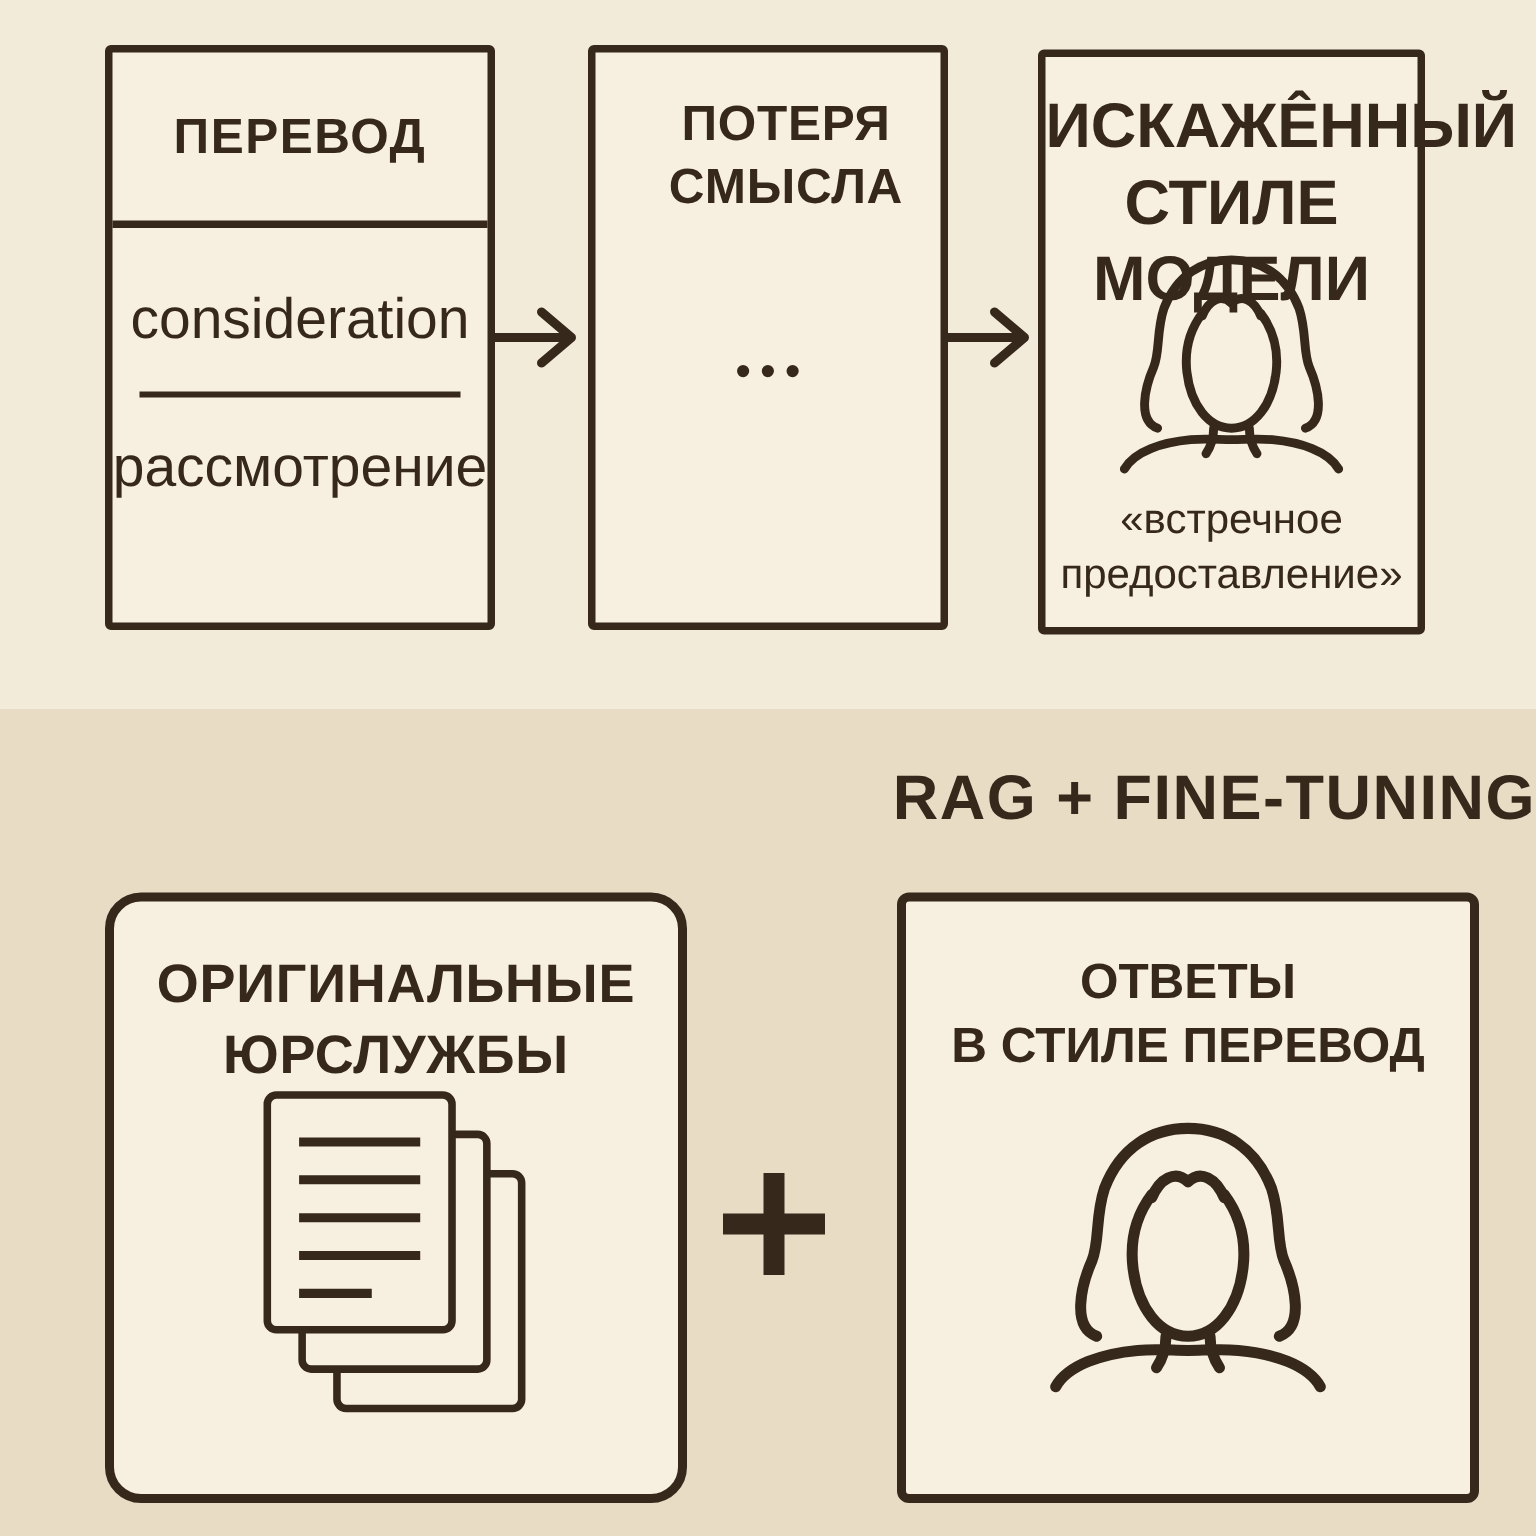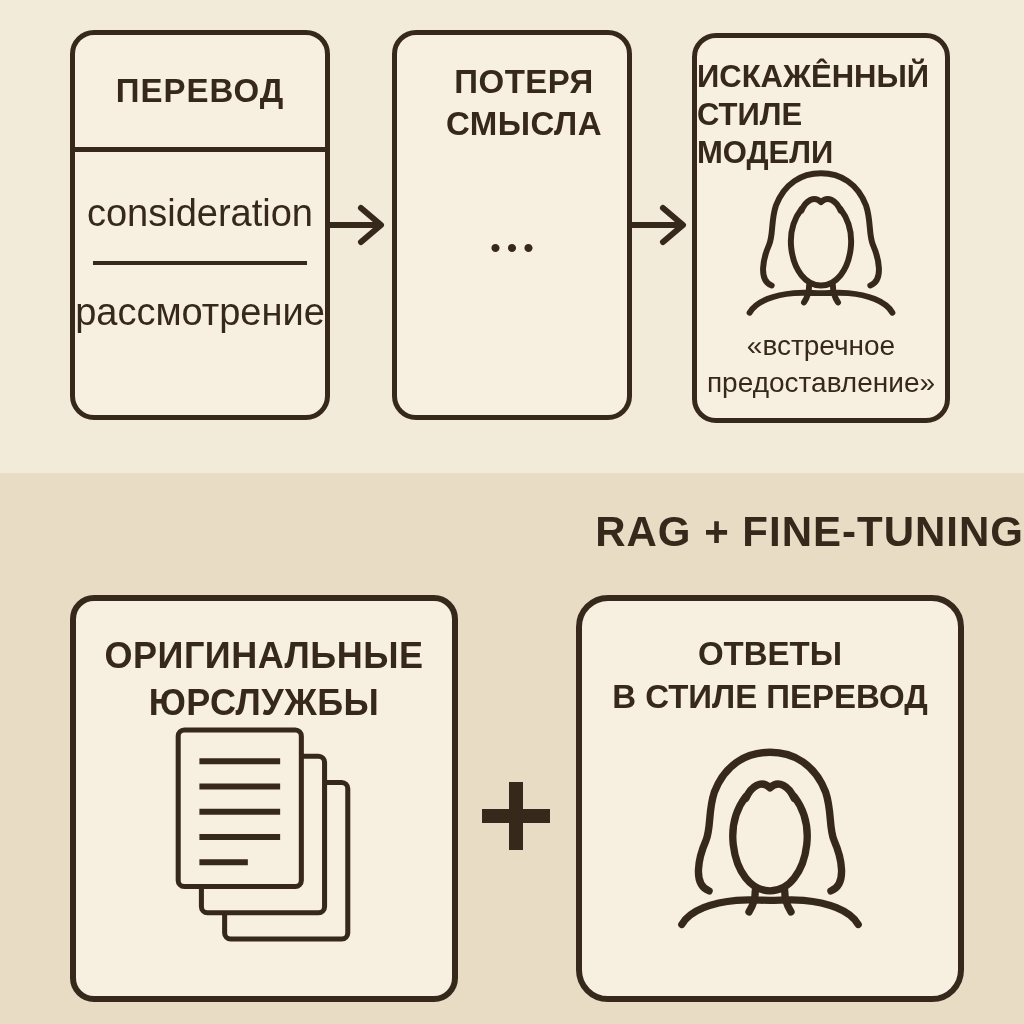--- a/index.html
+++ b/index.html
@@ -8,40 +8,40 @@
     --bg-bottom:#e8dcc5;
     --box-fill:#f7efe0;
   }
   html,body{margin:0;padding:0;}
   body{background:#d8ccb6;font-family:"Liberation Sans","DejaVu Sans",sans-serif;}
   .stage{position:relative;width:1024px;height:1024px;margin:0 auto;overflow:hidden;color:var(--ink);}
   .bg-top{position:absolute;left:0;top:0;width:1024px;height:473px;background:var(--bg-top);}
   .bg-bottom{position:absolute;left:0;top:473px;width:1024px;height:551px;background:var(--bg-bottom);}
 
   .box{position:absolute;box-sizing:border-box;background:var(--box-fill);
-       border:5px solid var(--ink);border-radius:24px;}
+       border:5px solid var(--ink);border-radius:4px;}
   .box1{left:70px;top:30px;width:260px;height:390px;}
   .box2{left:392px;top:30px;width:240px;height:390px;}
   .box3{left:692px;top:33px;width:258px;height:390px;}
   .box4{left:70px;top:595px;width:388px;height:407px;border-width:6px;border-radius:24px;}
-  .box5{left:576px;top:595px;width:388px;height:407px;border-width:6px;border-radius:32px;}
+  .box5{left:598px;top:595px;width:388px;height:407px;border-width:6px;border-radius:8px;}
 
   .box1-head{height:112px;border-bottom:5px solid var(--ink);
              display:flex;align-items:center;justify-content:center;
              font-size:33px;font-weight:700;letter-spacing:1px;}
   .box1-body{padding-top:40px;text-align:center;}
   .term{font-size:38px;}
   .term-divider{width:214px;height:4px;background:var(--ink);margin:26px auto;}
 
   .head2{padding-top:26px;text-align:center;font-size:33px;font-weight:700;
          line-height:1.26;letter-spacing:0.5px;padding-left:24px;}
   .dots{position:absolute;top:196px;left:0;width:100%;text-align:center;
         font-size:30px;letter-spacing:6px;text-indent:6px;}
 
-  .head3{padding-top:20px;text-align:left;font-size:31px;font-weight:700;line-height:1.22;}
+  .head3{padding-top:20px;text-align:center;font-size:42px;font-weight:700;line-height:1.22;}
   .avatar-small{position:absolute;top:118px;left:50%;transform:translateX(-50%);
                 width:170px;height:162px;}
   .caption3{position:absolute;bottom:16px;left:0;width:100%;text-align:center;
             font-size:28px;line-height:1.34;}
 
   .arrow{position:absolute;width:64px;height:44px;}
   .arrow1{left:328px;top:203px;}
   .arrow2{left:630px;top:203px;}
 
   .bottom-title{position:absolute;top:508px;left:0;width:100%;text-align:right;

